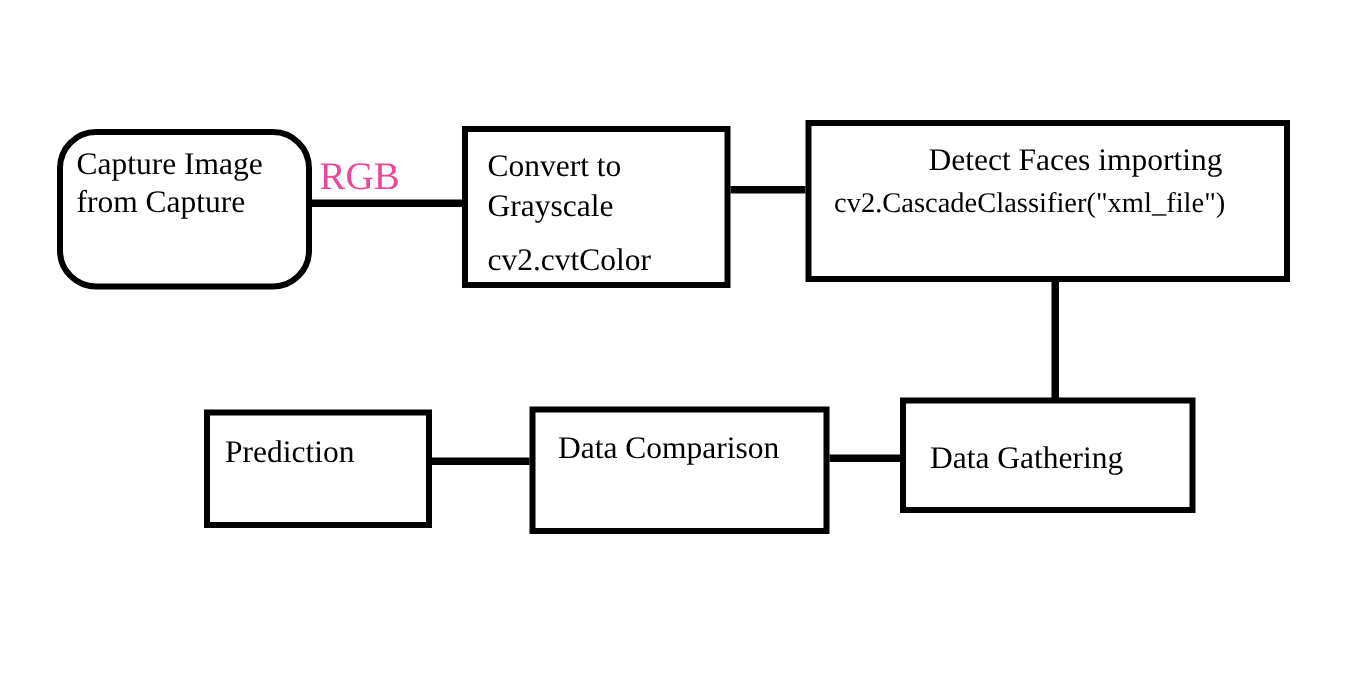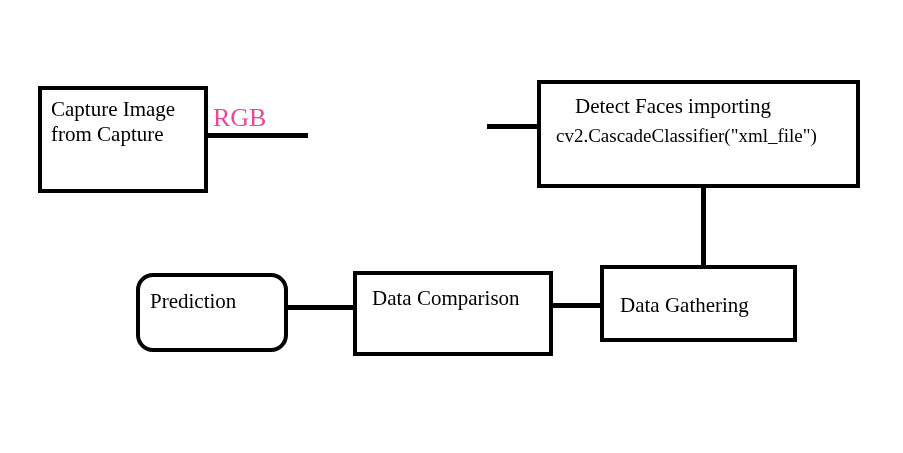--- a/index.html
+++ b/index.html
@@ -19,28 +19,28 @@
     border: 4px solid #000000;
     background: #ffffff;
     color: #000000;
     font-size: 21px;
     line-height: 25px;
   }
   .node .code-line {
     font-size: 19px;
   }
   
-  #node-capture   { left: 38px;  top: 86px;  width: 170px; height: 107px; padding: 7px 6px 0 9px; }
+  #node-capture   { left: 38px;  top: 86px;  width: 170px; height: 107px; padding: 7px 6px 0 9px; border-radius: 26px; }
   #node-convert   { left: 308px; top: 84px;  width: 179px; height: 108px; padding: 9px 6px 0 13px; line-height: 27px; }
   #node-convert .code-line { margin-top: 9px; font-size: 21px; }
   #node-detect    { left: 537px; top: 80px;  width: 323px; height: 108px; padding: 9px 4px 0 0; line-height: 26px; }
-  #node-detect .name-line  { padding-left: 34px; }
+  #node-detect .name-line  { padding-left: 34px; margin-left: 44px; }
   #node-detect .code-line  { padding-left: 15px; margin-top: 4px; }
   
-  #node-prediction { left: 136px; top: 273px; width: 152px; height: 79px; padding: 12px 4px 0 10px; border-radius: 17px; }
+  #node-prediction { left: 136px; top: 273px; width: 152px; height: 79px; padding: 12px 4px 0 10px; }
   #node-comparison { left: 353px; top: 271px; width: 200px; height: 85px; padding: 11px 4px 0 15px; }
   #node-gathering  { left: 600px; top: 265px; width: 197px; height: 77px; padding: 24px 4px 0 16px; }
   
   .edge { position: absolute; background: #000000; }
   #edge-capture-convert    { left: 207px; top: 133px; width: 101px; height: 5px; }
   #edge-convert-detect     { left: 487px; top: 124px; width: 50px;  height: 5px; }
   #edge-detect-gathering   { left: 701px; top: 188px; width: 5px;   height: 78px; }
   #edge-gathering-comparison { left: 553px; top: 303px; width: 47px; height: 5px; }
   #edge-comparison-prediction { left: 288px; top: 305px; width: 65px; height: 5px; }
   
@@ -55,20 +55,25 @@
 </head>
 <body>
 
 <div id="canvas">
 
   <div class="node" id="node-capture">
     <div class="name-line">Capture Image</div>
     <div class="name-line">from Capture</div>
   </div>
 
+  <div class="node" id="node-convert">
+    <div class="name-line">Convert to</div>
+    <div class="name-line">Grayscale</div>
+    <div class="code-line">cv2.cvtColor</div>
+  </div>
 
   <div class="node" id="node-detect">
     <div class="name-line">Detect Faces importing</div>
     <div class="code-line">cv2.CascadeClassifier("xml_file")</div>
   </div>
 
   <div class="node" id="node-prediction">
     <div class="name-line">Prediction</div>
   </div>
 

